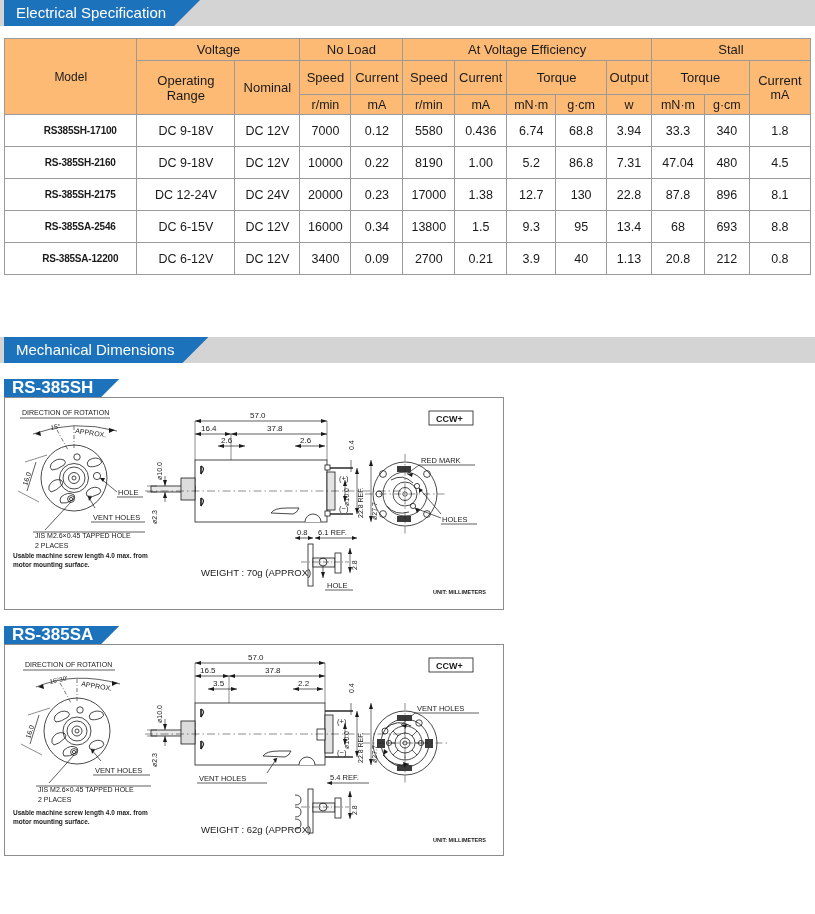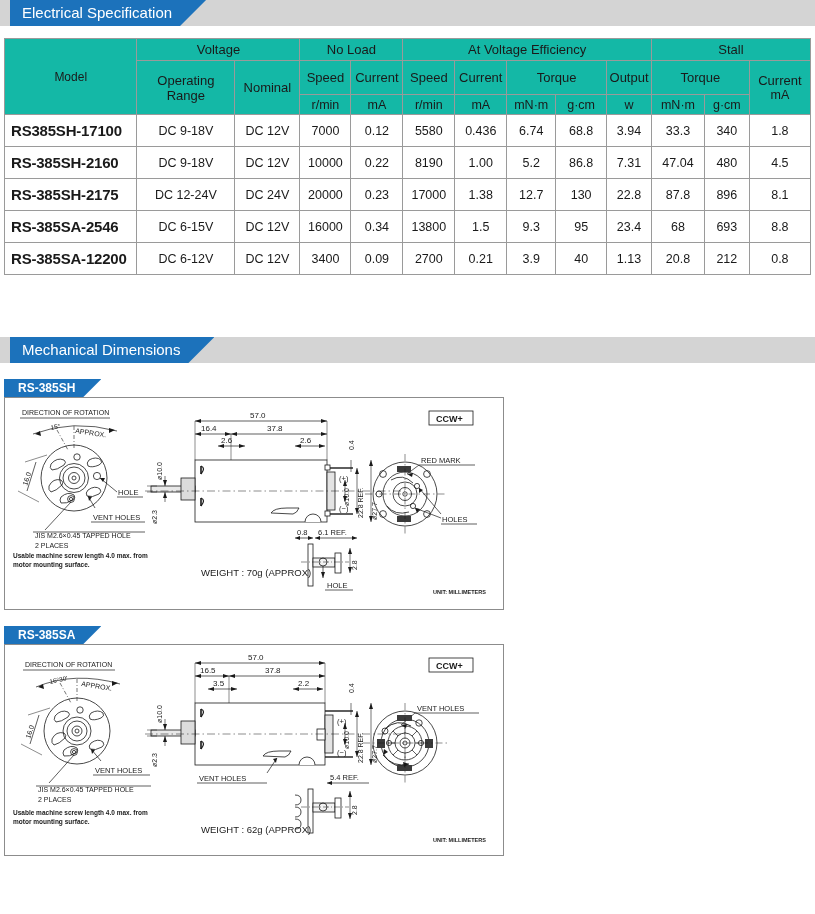--- a/index.html
+++ b/index.html
@@ -13,21 +13,21 @@
   }
 
   
   .banner{
     position:relative;
     height:26px;
     background:#d4d4d4;
     margin:0;
   }
   .banner .tab{
-    position:absolute;left:10px;top:0;height:26px;
+    position:absolute;left:4px;top:0;height:26px;
     background:#1c72bb;
     color:#ffffff;
     font-size:15px;
     line-height:26px;
     padding-left:12px;
     padding-right:34px;
     white-space:nowrap;
     -webkit-clip-path:polygon(0 0, 100% 0, calc(100% - 26px) 100%, 0 100%);
     clip-path:polygon(0 0, 100% 0, calc(100% - 26px) 100%, 0 100%);
   }
@@ -41,51 +41,51 @@
   }
   table.spec th, table.spec td{
     border:1px solid #9a9a9a;
     text-align:center;
     vertical-align:middle;
     font-size:12.5px;
     padding:2px 1px;
     background:#ffffff;
   }
   table.spec thead th{
-    background:#14b8a6;
+    background:#fdba74;
     font-weight:normal;
     font-size:13px;
   }
   table.spec thead th.unit{
     font-size:12.5px;
   }
   table.spec thead th.model{
     font-size:12px;
   }
   table.spec tbody td{height:27px;}
   table.spec tbody td.model{
     font-weight:bold;
-    font-size:15px;
-    text-align:left;
-    padding-left:6px;
+    font-size:10px;
+    text-align:center;
+    padding-left:20px;
     letter-spacing:-0.2px;
   }
   .h-r1{height:22px;}
   .h-r2{height:34px;}
   .h-r3{height:20px;padding-left:8px;}
 
   
   .mech-gap{height:62px;}
   .subtab-row{position:relative;height:18px;margin:16px 0 0 4px;}
   .subtab{
     position:absolute;left:0;top:0;height:18px;
     background:#1c72bb;color:#fff;
-    font-size:12px;font-weight:bold;
+    font-size:17px;font-weight:bold;
     line-height:18px;
-    padding-left:14px;padding-right:26px;
+    padding-left:8px;padding-right:26px;
     -webkit-clip-path:polygon(0 0, 100% 0, calc(100% - 18px) 100%, 0 100%);
     clip-path:polygon(0 0, 100% 0, calc(100% - 18px) 100%, 0 100%);
   }
   .drawing-panel{
     position:relative;
     margin-left:4px;
     width:500px;
     border:1px solid #8c8c8c;
     background:#ffffff;
     box-sizing:border-box;
@@ -203,21 +203,21 @@
     <tr>
       <td class="model">RS-385SA-2546</td>
       <td>DC 6-15V</td>
       <td>DC 12V</td>
       <td>16000</td>
       <td>0.34</td>
       <td>13800</td>
       <td>1.5</td>
       <td>9.3</td>
       <td>95</td>
-      <td>23.4</td>
+      <td>13.4</td>
       <td>68</td>
       <td>693</td>
       <td>8.8</td>
     </tr>
     <tr>
       <td class="model">RS-385SA-12200</td>
       <td>DC 6-12V</td>
       <td>DC 12V</td>
       <td>3400</td>
       <td>0.09</td>

